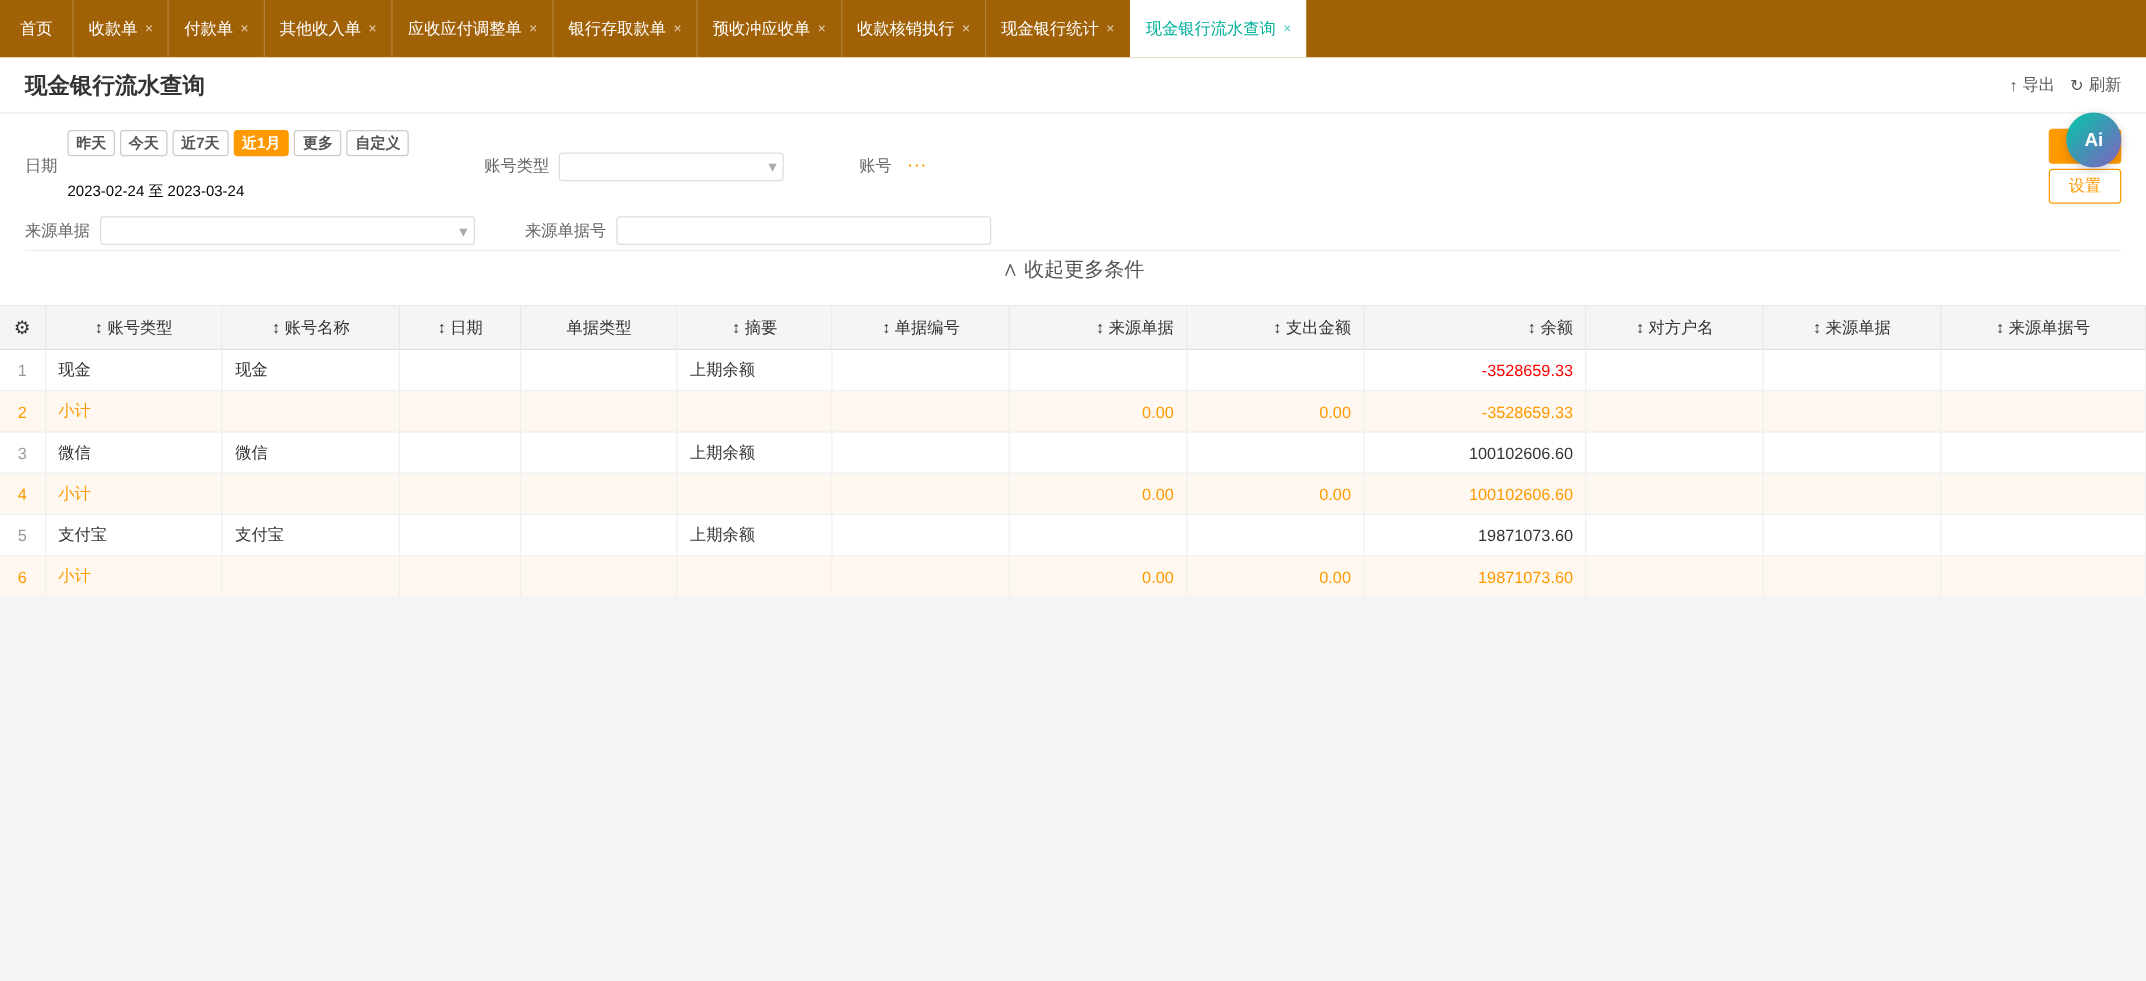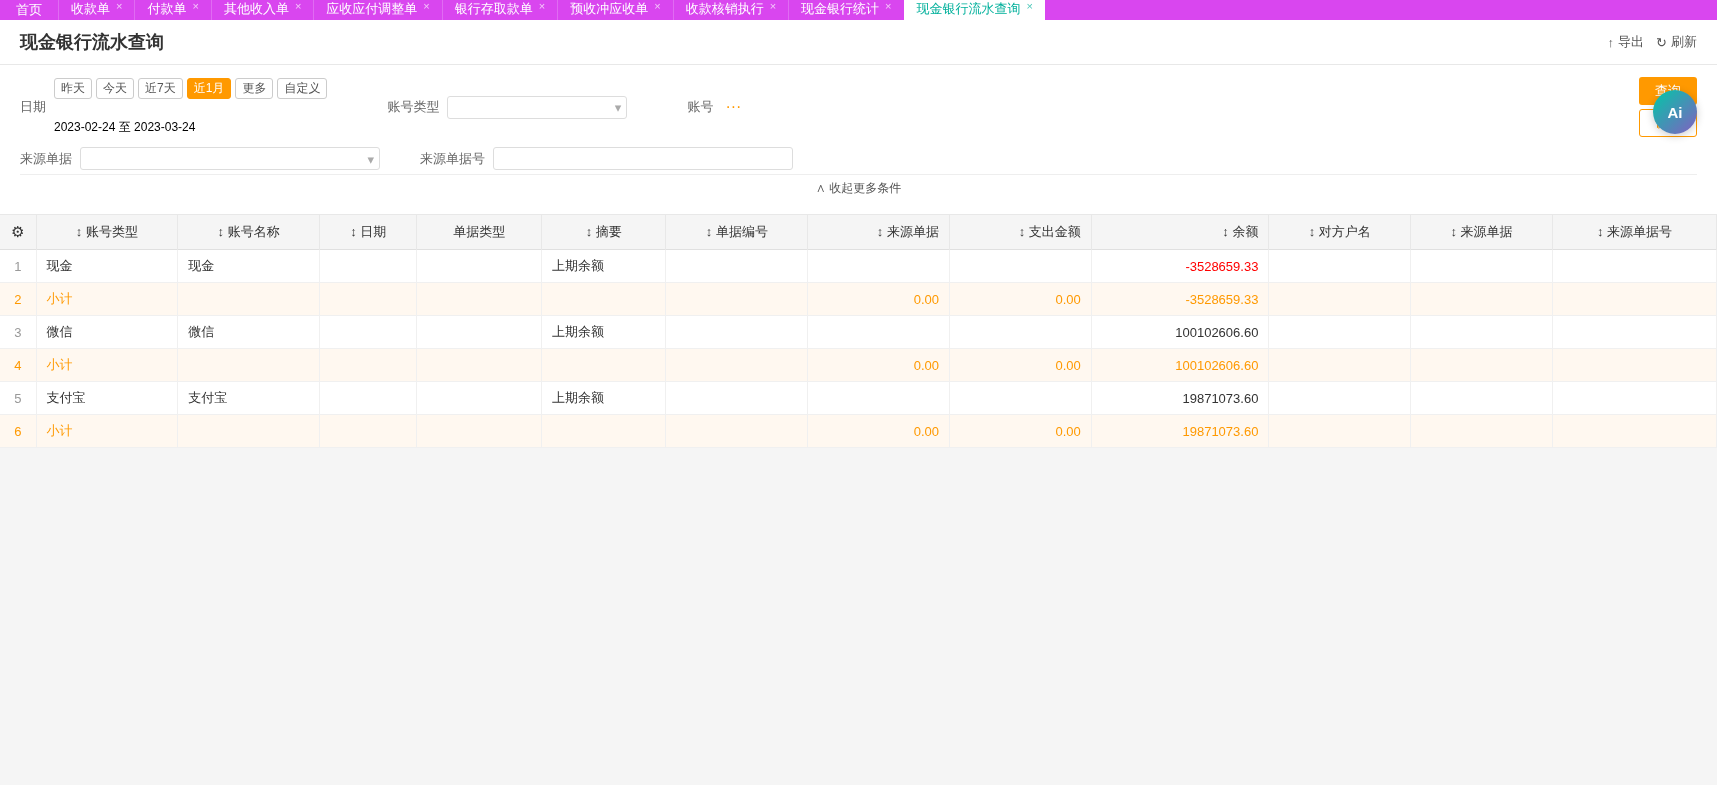--- a/index.html
+++ b/index.html
@@ -1,43 +1,43 @@
 <!DOCTYPE html>
 <html><head>
   <meta charset="utf-8">
   <style>
     * { box-sizing: border-box; margin: 0; padding: 0; font-family: 'Microsoft YaHei', Arial, sans-serif; }
     body { background: #f5f5f5; font-size: 13px; }
 
     
     .top-nav {
-      background: #d946ef;
-      display: flex;
-      align-items: center;
-      height: 20px;
+      background: #a16207;
+      display: flex;
+      align-items: center;
+      height: 46px;
       padding: 0 0;
       overflow: hidden;
     }
     .nav-home {
       padding: 0 16px;
       color: #fff;
       font-size: 13px;
       height: 100%;
       display: flex;
       align-items: center;
       cursor: pointer;
       white-space: nowrap;
     }
     .nav-tab {
       padding: 0 12px;
       color: #fff;
       font-size: 13px;
       height: 100%;
       display: flex;
-      align-items: flex-start;
+      align-items: center;
       cursor: pointer;
       white-space: nowrap;
       position: relative;
       border-left: 1px solid rgba(255,255,255,0.2);
     }
     .nav-tab.active {
       background: #fff;
       color: #00b09b;
     }
     .nav-tab .close-x {
@@ -102,20 +102,21 @@
       gap: 4px;
     }
     .date-btn {
       padding: 1px 6px;
       border: 1px solid #ccc;
       border-radius: 3px;
       cursor: pointer;
       font-size: 12px;
       color: #555;
       background: #fff;
+      font-weight: bold;
     }
     .date-btn.active {
       background: #f90;
       color: #fff;
       border-color: #f90;
     }
     .date-range {
       font-size: 12px;
       color: #000000;
       margin-top: 18px;
@@ -181,21 +182,21 @@
     .action-col {
       display: flex;
       flex-direction: column;
       gap: 4px;
       margin-left: 8px;
     }
     .collapse-bar {
       text-align: center;
       padding: 5px 0;
       color: #999;
-      font-size: 12px;
+      font-size: 16px;
       cursor: pointer;
       border-top: 1px solid #eee;
       margin-top: 4px;
     }
     .collapse-bar span {
       color: #555;
     }
 
     
     .filter-row2 {

